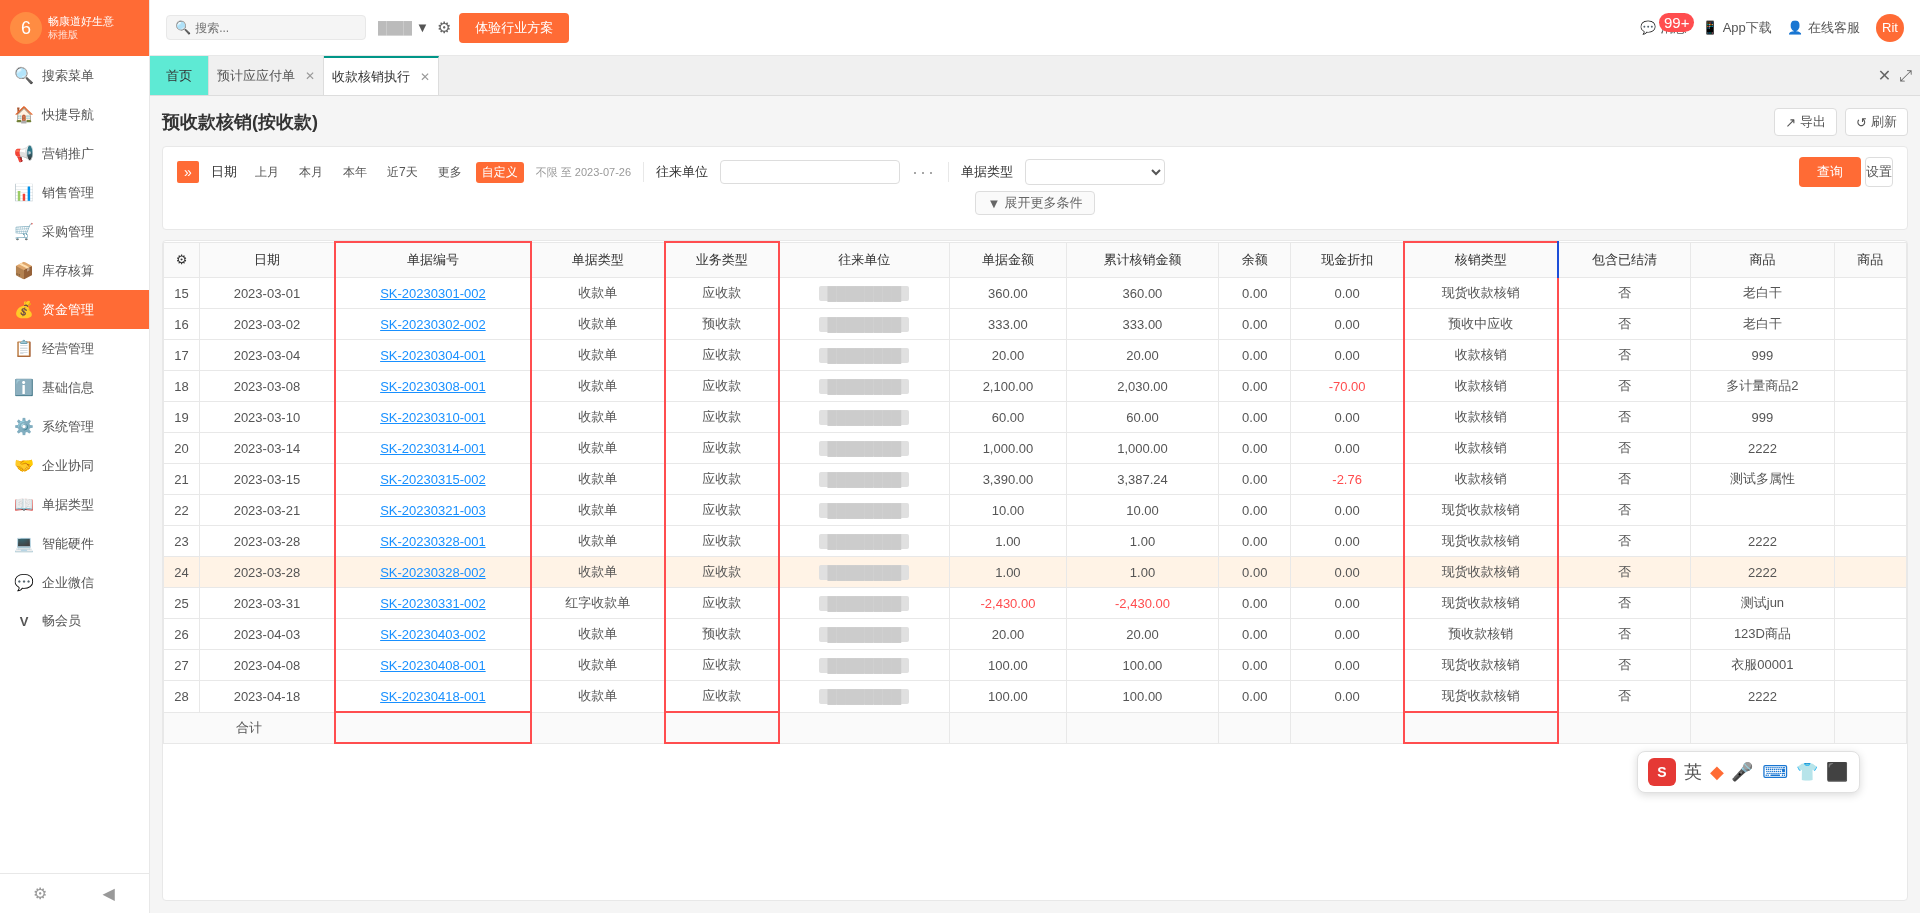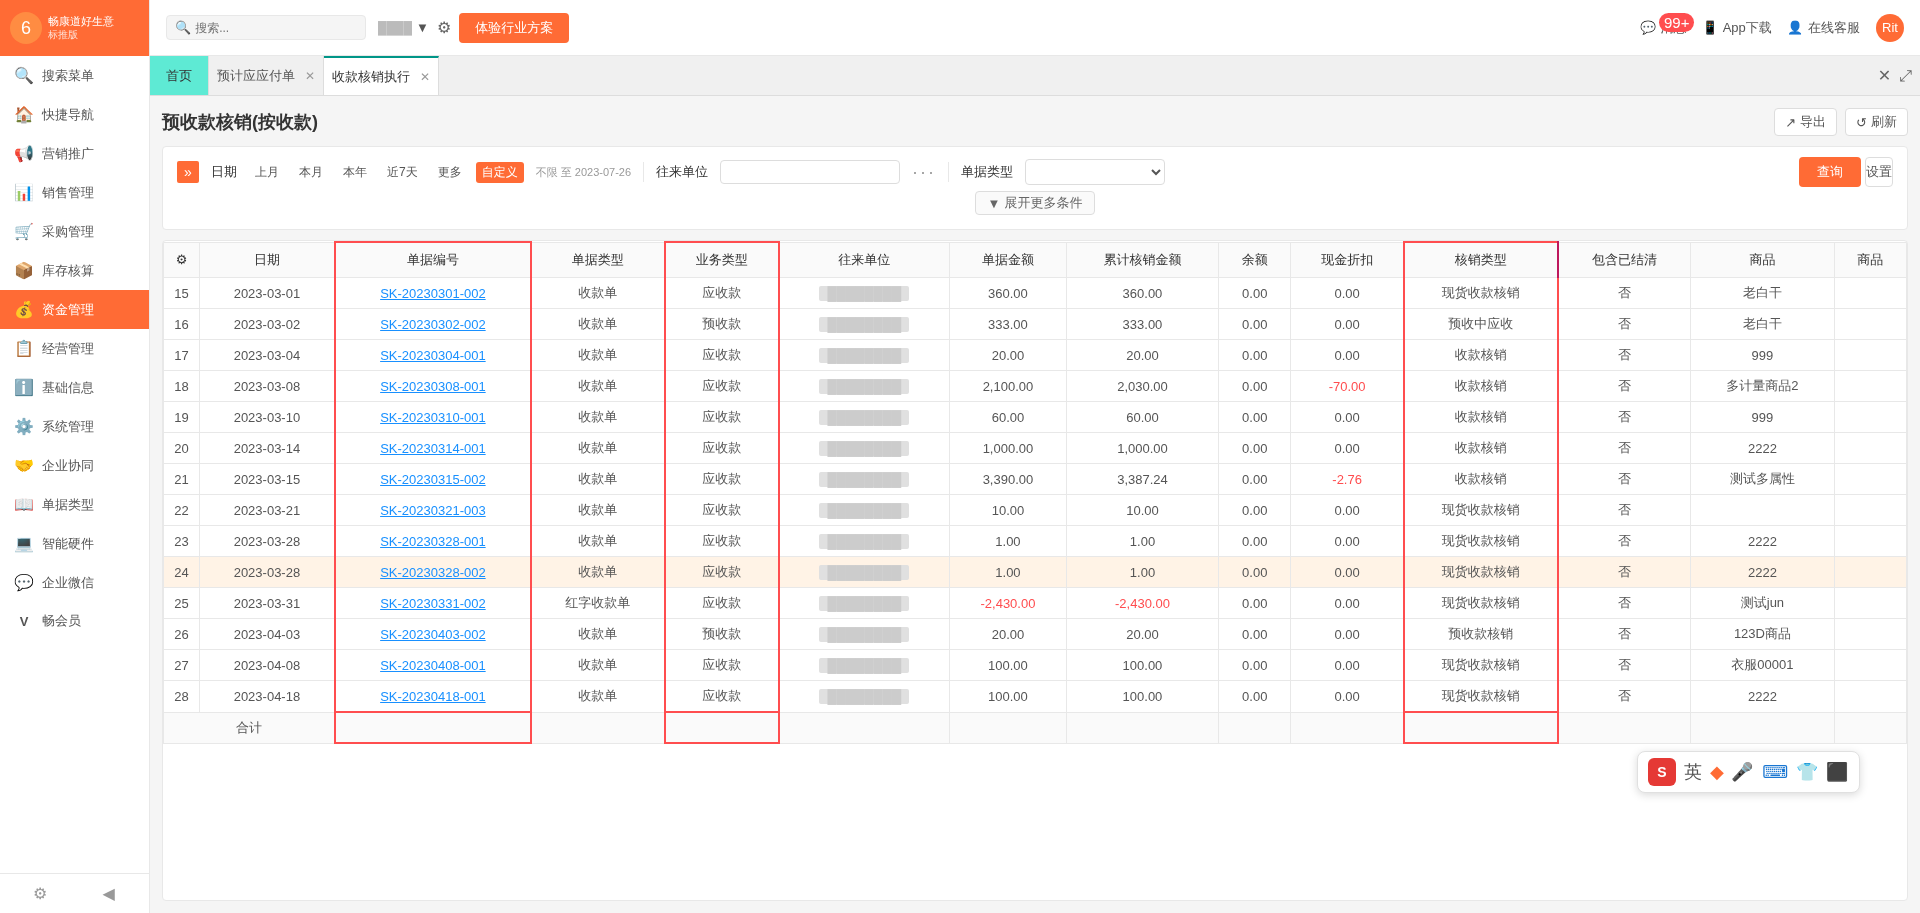--- a/index.html
+++ b/index.html
@@ -280,21 +280,21 @@
             <th style="width:36px;">⚙</th>
             <th>日期</th>
             <th style="border-left:2px solid #ff4d4f;border-right:2px solid #ff4d4f;border-top:2px solid #ff4d4f;">单据编号</th>
             <th>单据类型</th>
             <th style="border-left:2px solid #ff4d4f;border-right:2px solid #ff4d4f;border-top:2px solid #ff4d4f;">业务类型</th>
             <th>往来单位</th>
             <th>单据金额</th>
             <th>累计核销金额</th>
             <th>余额</th>
             <th>现金折扣</th>
-            <th style="border-left:2px solid #ff4d4f;border-right:2px solid #be185d;border-top:2px solid #ff4d4f;">核销类型</th>
+            <th style="border-left:2px solid #ff4d4f;border-right:2px solid #1d4ed8;border-top:2px solid #ff4d4f;">核销类型</th>
             <th>包含已结清</th>
             <th>商品</th>
             <th>商品</th>
           </tr>
         </thead>
         <tbody id="table-body">
         <tr>
     <td>15</td>
     <td>2023-03-01</td>
     <td style="border-left:2px solid #ff4d4f;border-right:2px solid #ff4d4f;">

